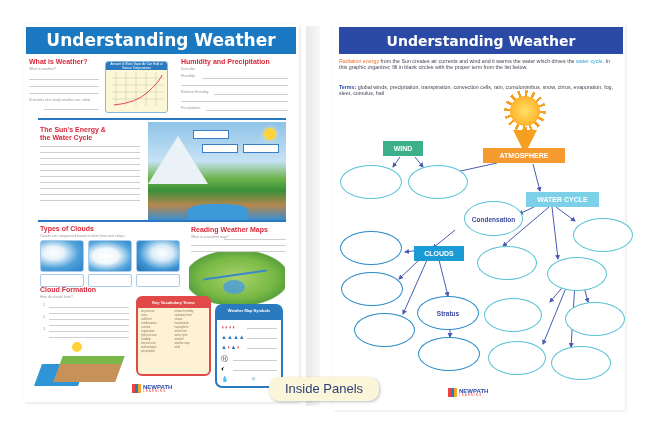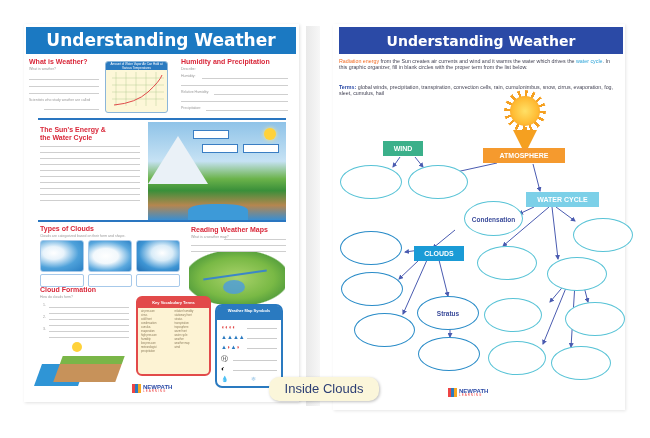--- a/index.html
+++ b/index.html
@@ -329,13 +329,13 @@
 
   <div class="logo" style="left:115px;top:364px;">
     <div class="logo-mark"></div>
     <div>
       <div class="logo-text">NEWPATH</div>
       <div class="logo-sub">LEARNING</div>
     </div>
   </div>
 </div>
 
-<div class="caption">Inside Clouds</div>
+<div class="caption">Inside Panels</div>
 
 </body></html>

